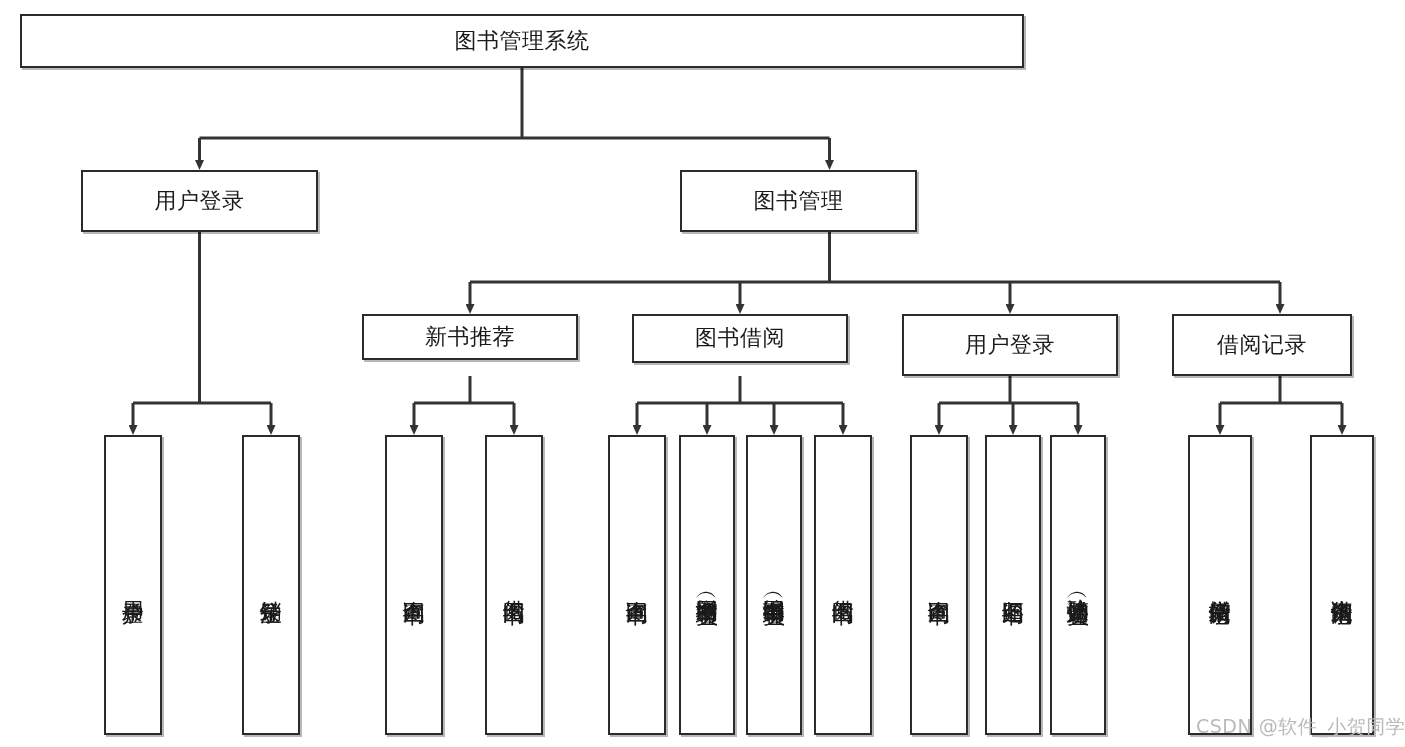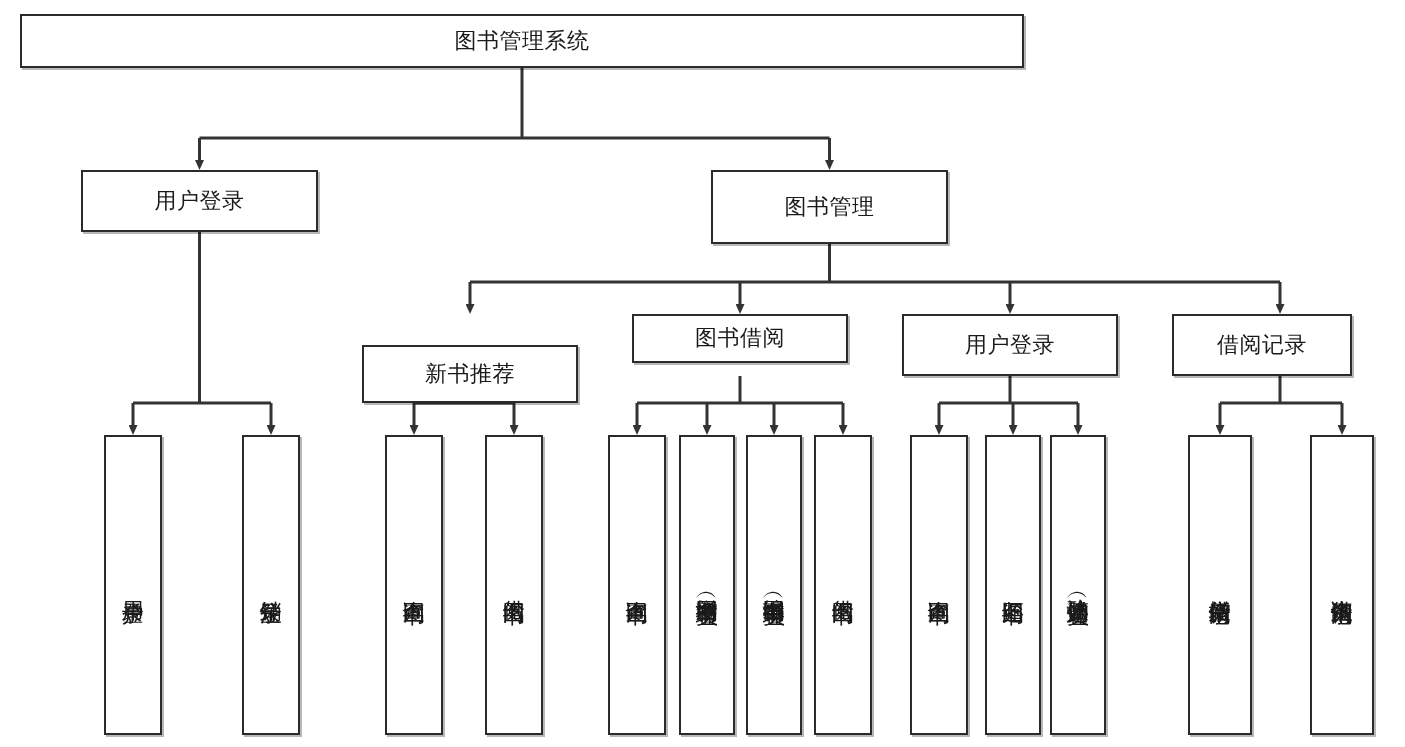--- a/index.html
+++ b/index.html
@@ -113,24 +113,24 @@
       </g>
   </svg>
 
   <div id="nodes-layer">
       <div class="node-box" style="left: 20px; top: 14px; width: 1004px; height: 54px;">
         <div class="node-label-h">图书管理系统</div>
       </div>
       <div class="node-box" style="left: 81px; top: 170px; width: 237px; height: 62px;">
         <div class="node-label-h">用户登录</div>
       </div>
-      <div class="node-box" style="left: 711px; top: 170px; width: 237px; height: 74px;">
+      <div class="node-box" style="left: 680px; top: 170px; width: 237px; height: 62px;">
         <div class="node-label-h">图书管理</div>
       </div>
-      <div class="node-box" style="left: 362px; top: 314px; width: 216px; height: 58px; margin-top: 31px;">
+      <div class="node-box" style="left: 362px; top: 314px; width: 216px; height: 46px;">
         <div class="node-label-h">新书推荐</div>
       </div>
       <div class="node-box" style="left: 632px; top: 314px; width: 216px; height: 49px;">
         <div class="node-label-h">图书借阅</div>
       </div>
       <div class="node-box" style="left: 902px; top: 314px; width: 216px; height: 62px;">
         <div class="node-label-h">用户登录</div>
       </div>
       <div class="node-box" style="left: 1172px; top: 314px; width: 180px; height: 62px;">
         <div class="node-label-h">借阅记录</div>
@@ -169,14 +169,15 @@
         <div class="node-label-v">确认归还（管理员）</div>
       </div>
       <div class="node-box" style="left: 1188px; top: 435px; width: 64px; height: 300px;">
         <div class="node-label-v">新增借阅记录</div>
       </div>
       <div class="node-box" style="left: 1310px; top: 435px; width: 64px; height: 300px;">
         <div class="node-label-v">查询借阅记录</div>
       </div>
     </div>
 
+  <div class="watermark" style="left:1196px; top:714px;">CSDN @软件_小贺同学</div>
 
 </div>
 
 </body></html>

